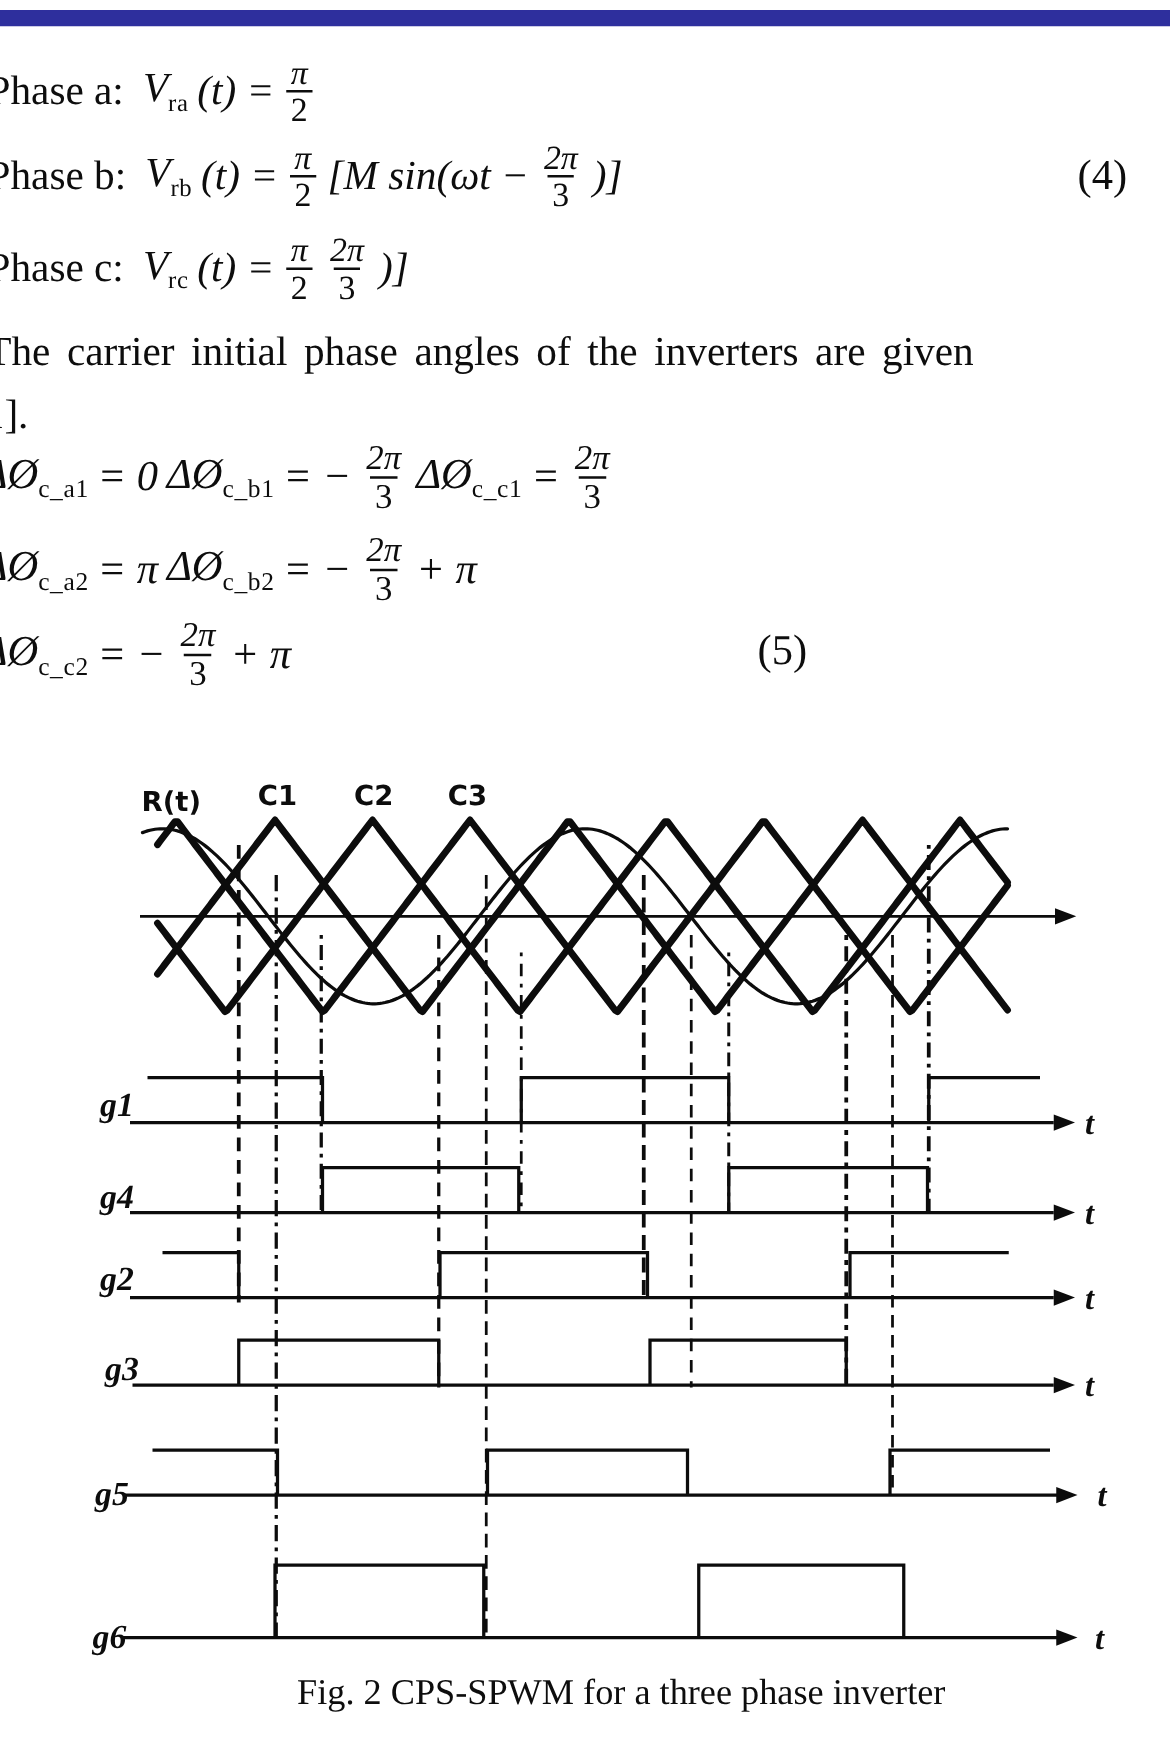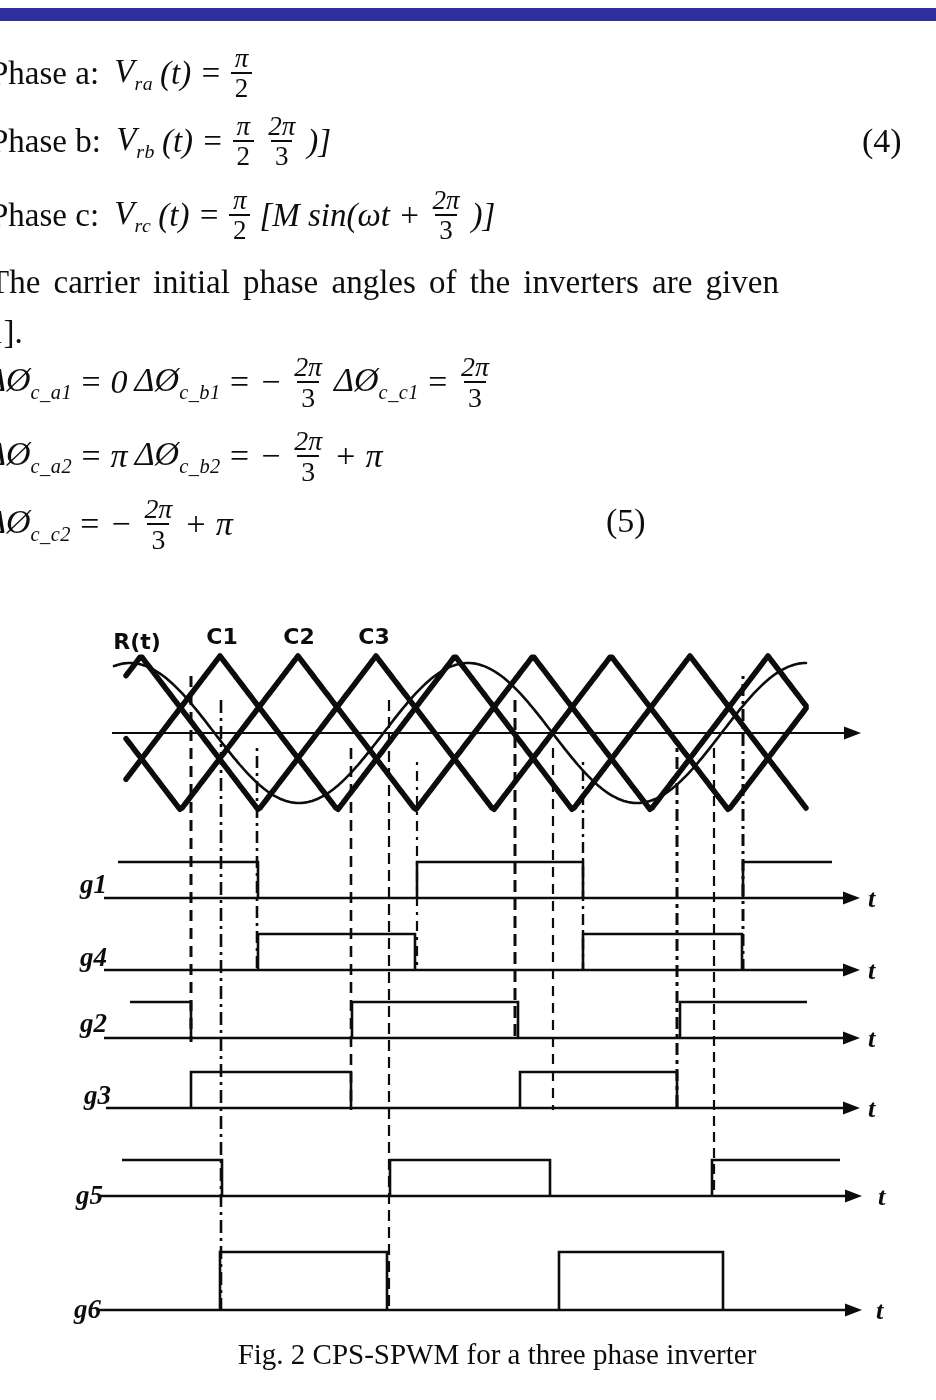--- a/index.html
+++ b/index.html
@@ -3,21 +3,21 @@
 <meta charset="utf-8">
 <style>
   html,body{margin:0;padding:0;background:#ffffff}
   #page{position:relative;width:936px;height:1400px;background:#ffffff;overflow:hidden;
         font-family:"Liberation Serif", serif;color:#0d0d0d}
   #topbar{position:absolute;left:0;top:8px;width:936px;height:13px}
   .mline{position:absolute;display:flex;align-items:center;gap:7px;white-space:pre;
          font-size:33px;color:#0d0d0d}
   .tok{white-space:pre}
   .it{font-style:italic}
-  sub{font-size:0.60em;font-style:italic;letter-spacing:0.5px}
+  sub{font-size:0.60em;letter-spacing:0.5px}
   .frac{display:inline-flex;flex-direction:column;align-items:center;line-height:1.05;
         font-size:0.82em;font-style:italic;margin:0 2px}
   .frac .num{padding:0 3px}
   .frac .den{border-top:2.2px solid #0d0d0d;padding:0 4px;font-style:normal}
   .eqnum{position:absolute;font-size:34px}
   .para{position:absolute;white-space:nowrap;font-size:33px;word-spacing:5px}
   #caption{position:absolute;left:0;top:1338px;width:936px;text-align:center;
            padding-left:58px;box-sizing:border-box;font-size:29px}
   #fig{position:absolute;left:0;top:0;width:936px;height:1400px}
 </style>
@@ -31,30 +31,30 @@
   <div class="mline" style="left:-10px;top:44px">
     <span class="tok">Phase a: </span><span class="tok"><span class="it">V</span><sub>ra</sub></span>
     <span class="tok it">(t) =</span>
     <span class="frac"><span class="num">π</span><span class="den">2</span></span>
   </div>
 
   <div class="mline" style="left:-10px;top:112px">
     <span class="tok">Phase b: </span><span class="tok"><span class="it">V</span><sub>rb</sub></span>
     <span class="tok it">(t) =</span>
     <span class="frac"><span class="num">π</span><span class="den">2</span></span>
+    <span class="tok it">[M sin(ωt −</span>
     <span class="frac"><span class="num">2π</span><span class="den">3</span></span>
     <span class="tok it">)]</span>
   </div>
   <div class="eqnum" style="left:862px;top:122px">(4)</div>
 
   <div class="mline" style="left:-10px;top:186px">
     <span class="tok">Phase c: </span><span class="tok"><span class="it">V</span><sub>rc</sub></span>
     <span class="tok it">(t) =</span>
     <span class="frac"><span class="num">π</span><span class="den">2</span></span>
-    <span class="tok it">[M sin(ωt +</span>
     <span class="frac"><span class="num">2π</span><span class="den">3</span></span>
     <span class="tok it">)]</span>
   </div>
 
   <div class="para" style="left:-11px;top:264px">The carrier initial phase angles of the inverters are given</div>
   <div class="para" style="left:-13px;top:314px">1].</div>
 
   <div class="mline" style="left:-14px;top:352px;font-size:34px">
     <span class="tok"><span class="it">ΔØ</span><sub>c_a1</sub></span>
     <span class="tok it">= 0</span>

